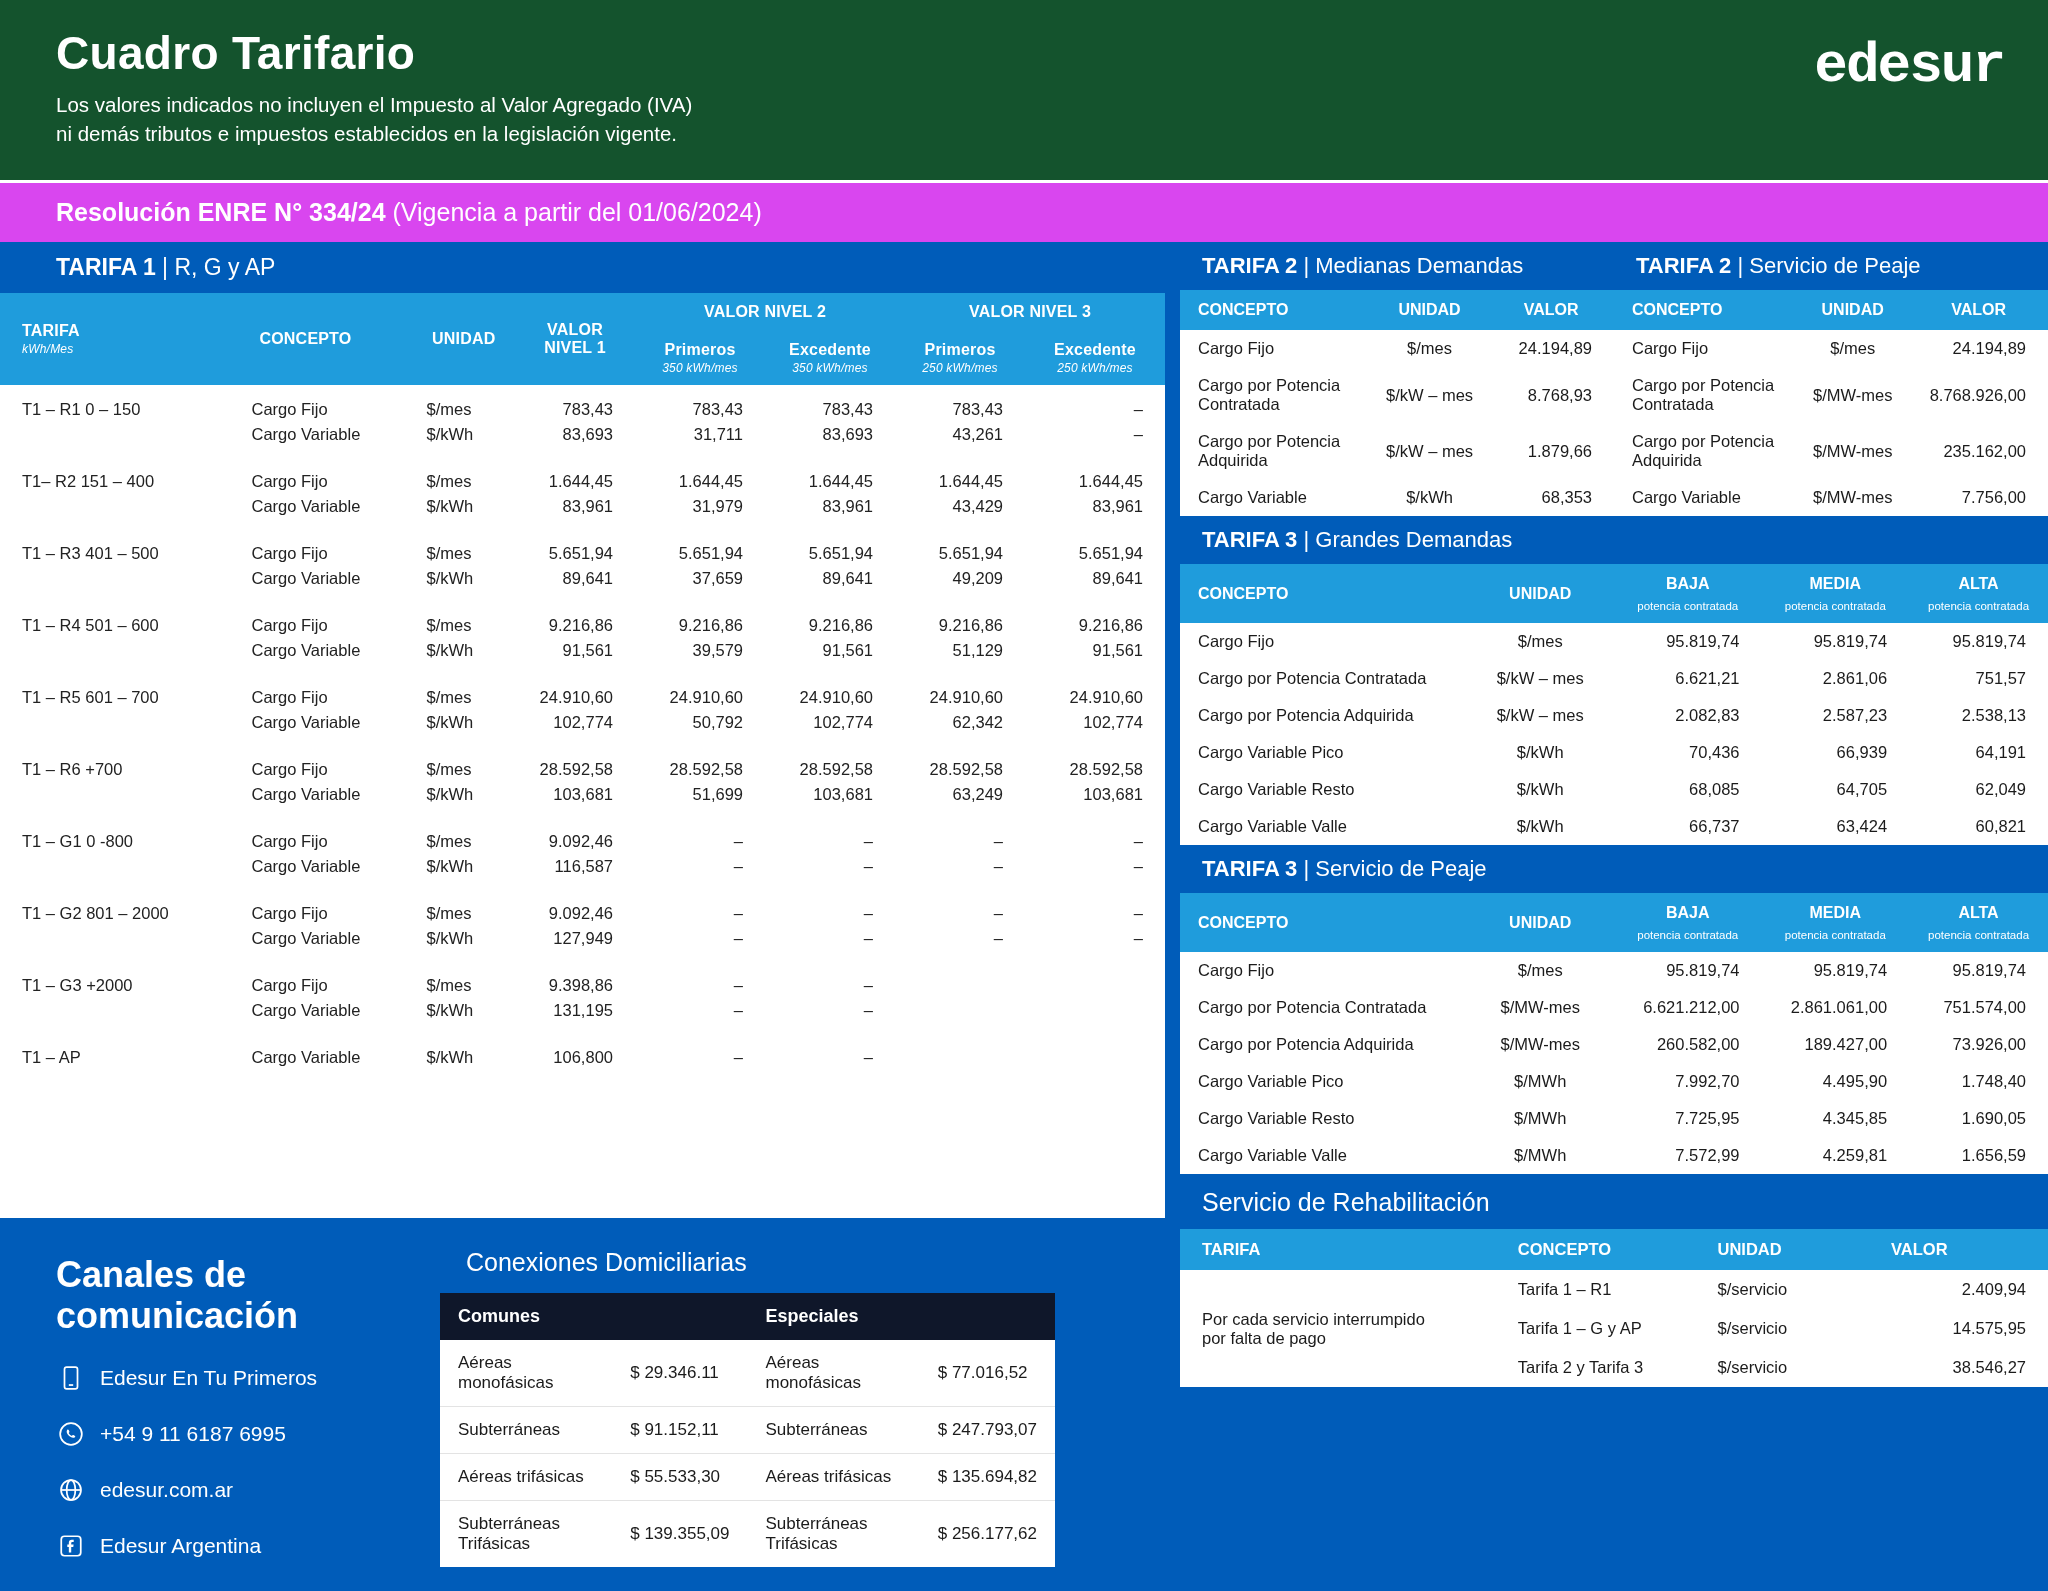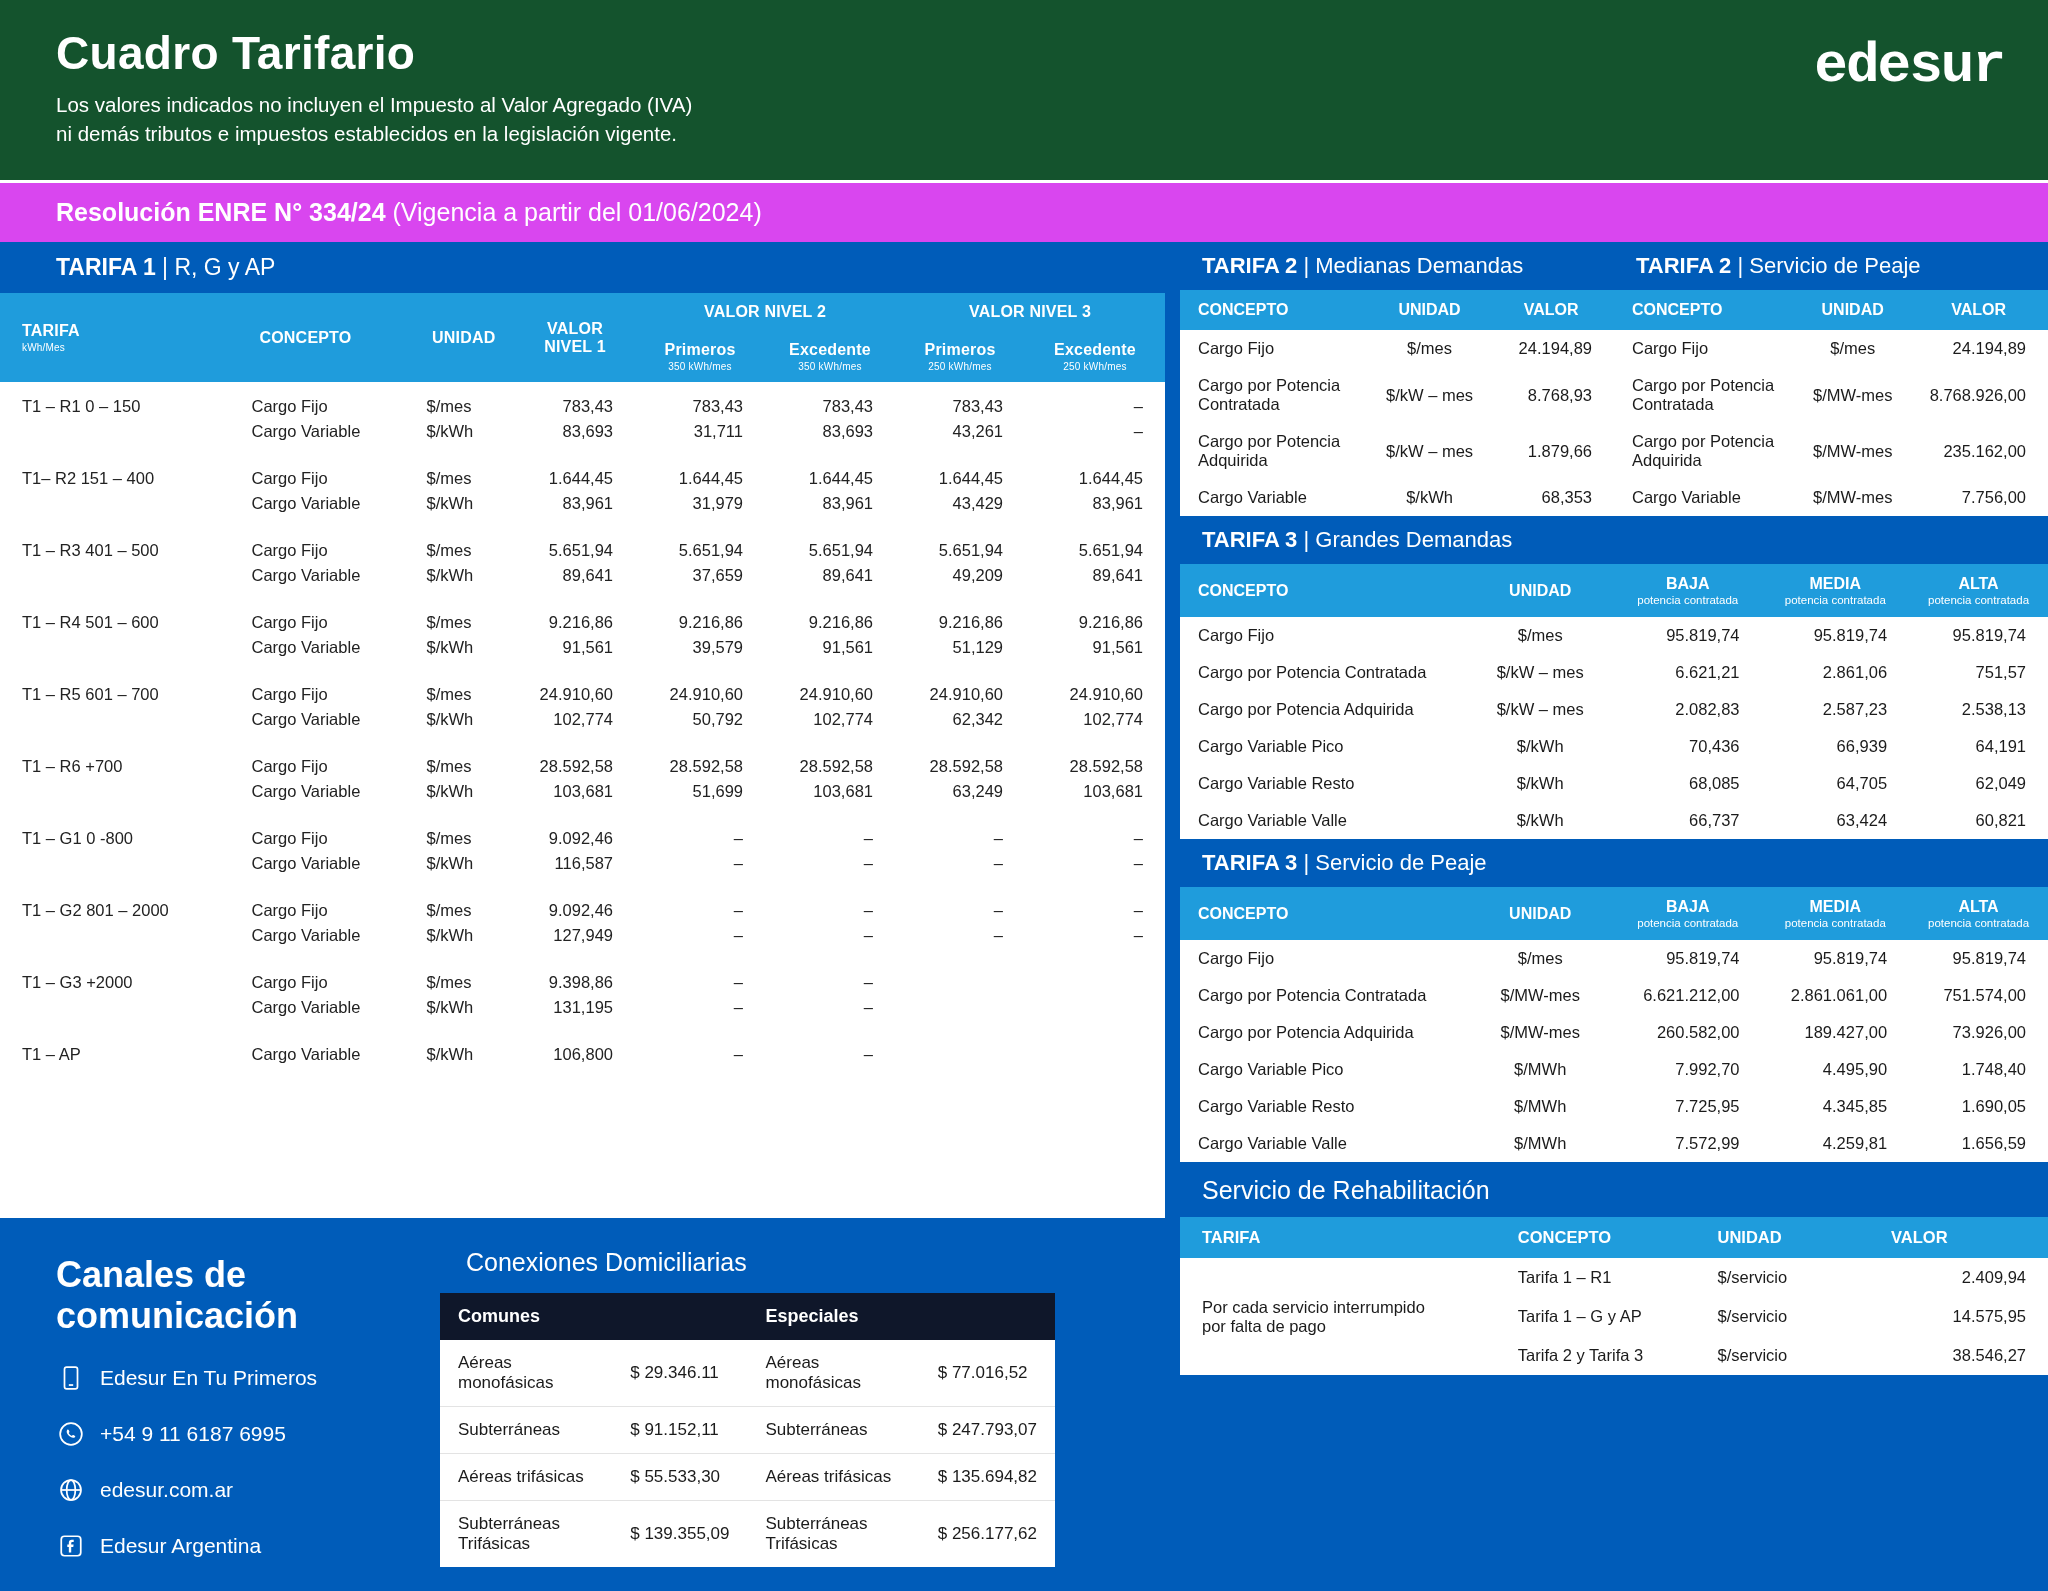--- a/index.html
+++ b/index.html
@@ -82,40 +82,40 @@
     background:#1f9cdc;
     color:#ffffff;
     font-size:16px;
     font-weight:bold;
     padding: 10px 6px;
     text-align:center;
     vertical-align: middle;
     letter-spacing:.2px;
   }
   .t1 thead th.l { text-align:left; padding-left:22px; }
-  .t1 thead th .small { display:block; font-weight:400; font-size:10px; margin-top:2px; }
+  .t1 thead th .small { display:block; font-weight:400; font-size:12px; margin-top:2px;font-style:italic; }
   .t1 tbody td {
     padding: 3px 6px;
     font-size: 16.5px;
     color:#222;
   }
   .t1 td.tar { padding-left:22px; white-space:nowrap; }
   .t1 td.num { text-align:right; padding-right:22px; white-space:nowrap; }
   .t1 td.cpt { padding-left:14px; }
   .t1 tr.grp-first td { padding-top:15px; }
   .t1 tr.grp-last td { padding-bottom:13px; }
 
   
   .rt { font-size:16px; background:#ffffff; }
   .rt thead th {
     background:#1f9cdc; color:#fff; font-weight:bold; font-size:16px;
     padding:11px 8px; text-align:center;
   }
   .rt thead th.l { text-align:left; padding-left:18px; }
-  .rt thead th .small { display:block; font-weight:400; font-size:11.5px; margin-top:1px;}
+  .rt thead th .small { display:block; font-weight:400; font-size:11.5px; margin-top:7px;}
   .rt tbody td { padding:9px 8px; font-size:16.5px; }
   .rt tbody td.l { text-align:left; padding-left:18px; }
   .rt tbody td.r { text-align:right; padding-right:22px; white-space:nowrap; }
   .rt tbody td.c { text-align:center; }
 
   .two-col-wrap { display:flex; gap:0;justify-content:space-between; }
   .two-col-wrap > div { width:50%; }
 
   .right-band {
     color:#fff; font-size:22px; padding:11px 0 11px 22px; background:#005cb9;

